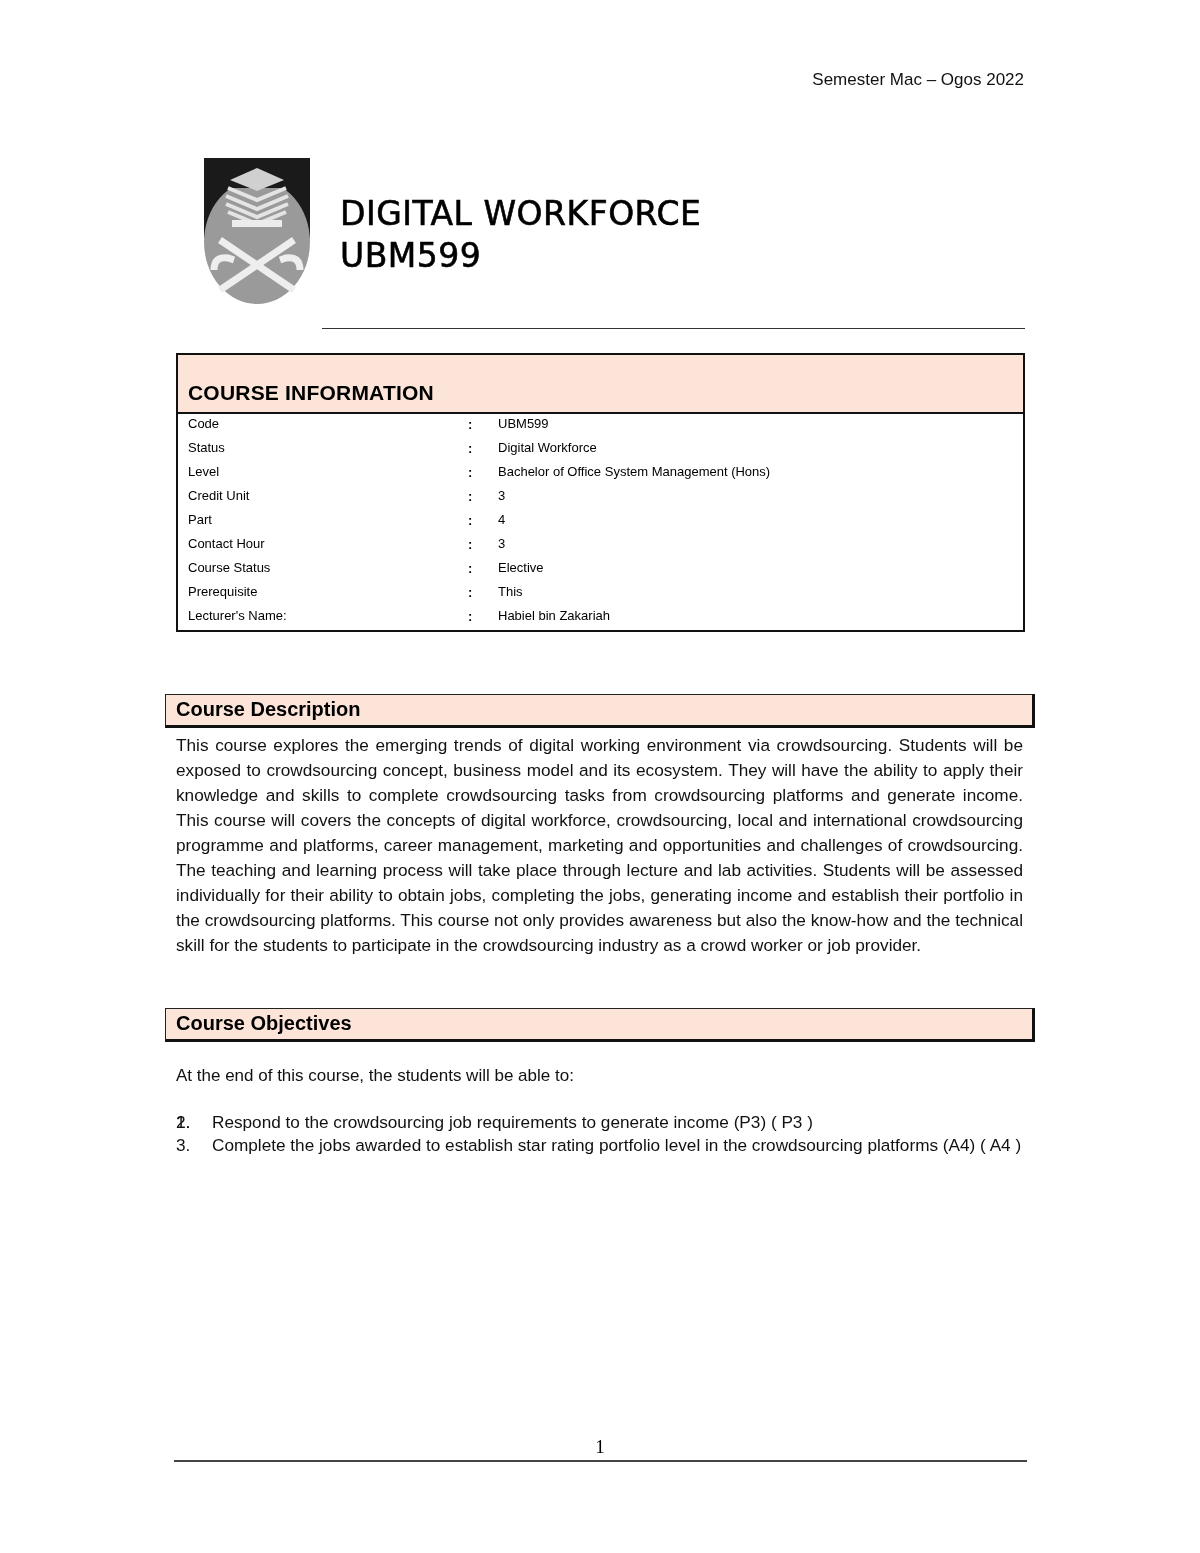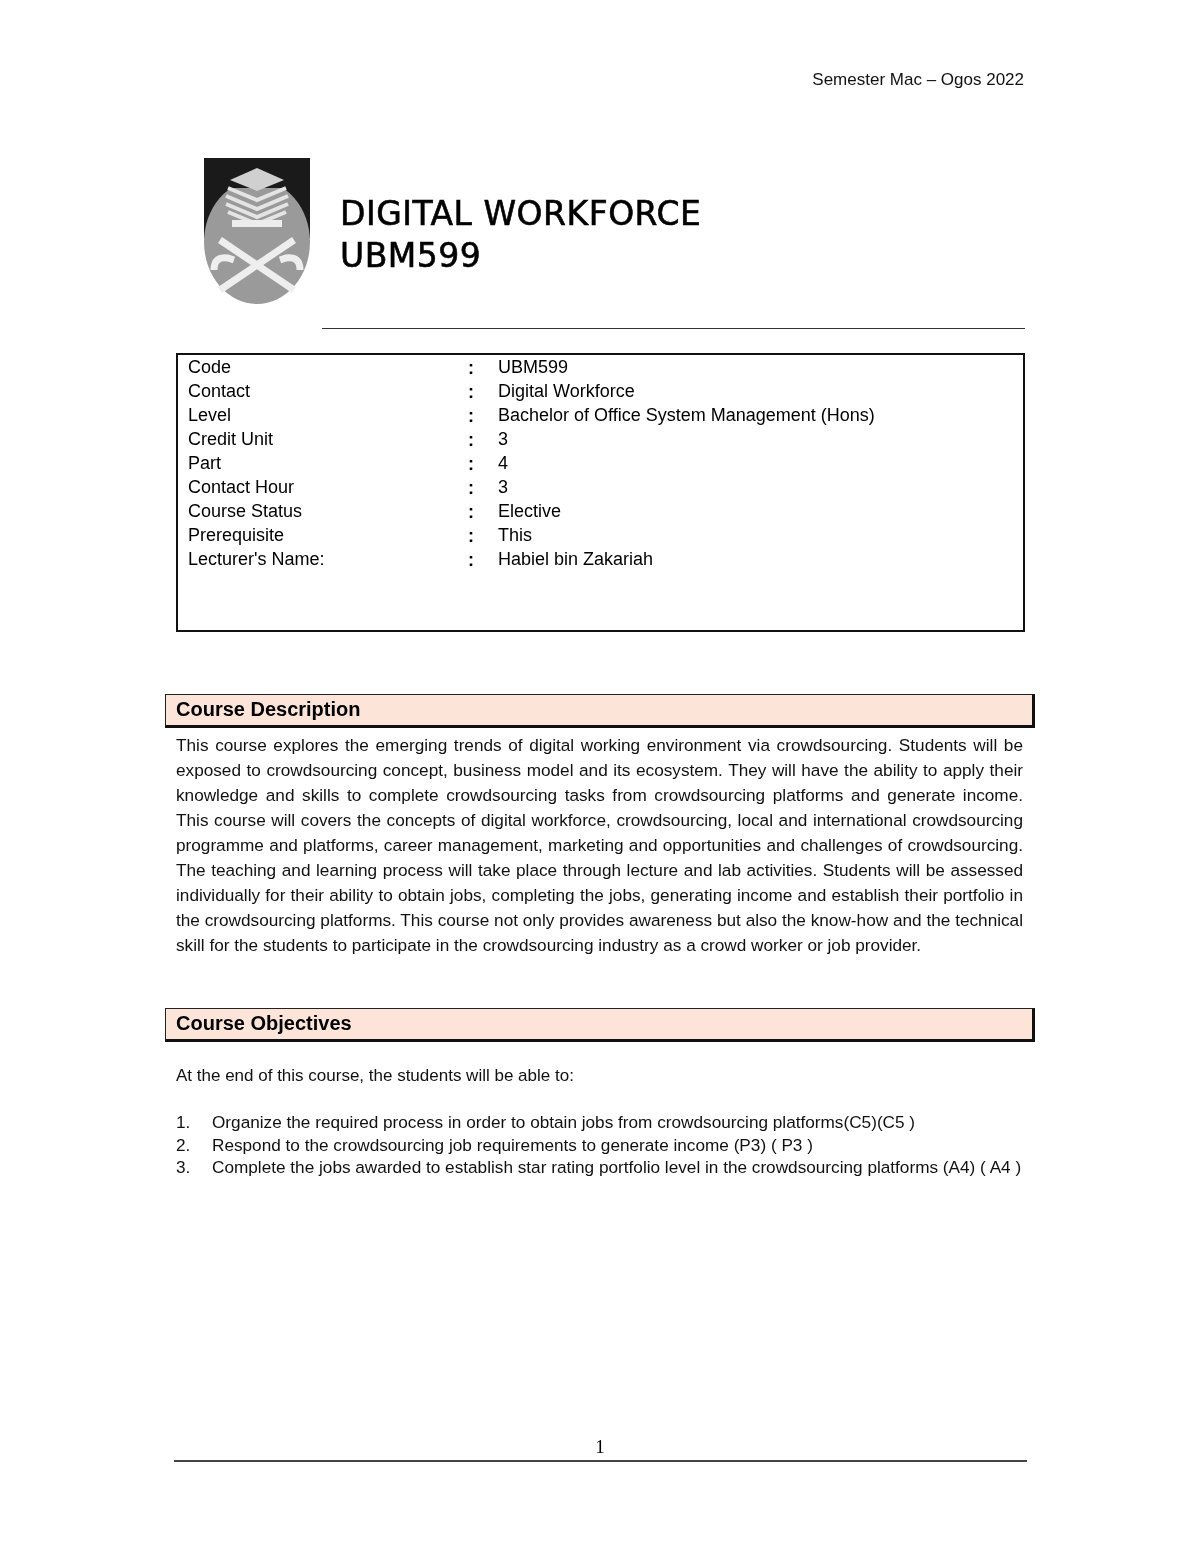--- a/index.html
+++ b/index.html
@@ -27,21 +27,21 @@
     }
     .info-head {
       height: 57px; background: #fce4d8; border-bottom: 2px solid #111;
       position: relative;
     }
     .info-head-label {
       position: absolute; left: 10px; bottom: 7px;
       font-size: 21px; font-weight: bold; letter-spacing: 0.2px;
     }
     .info-rows { padding-top: 1px; }
-    .info-row { height: 24px; position: relative; font-size: 18px; }
+    .info-row { height: 24px; position: relative; font-size: 13px; }
     .info-row .k { position: absolute; left: 10px; top: 1px; }
     .info-row .c { position: absolute; left: 290px; top: 2px; font-weight: bold; }
     .info-row .v { position: absolute; left: 320px; top: 1px; }
 
     .section-box {
       left: 165px; width: 866px; height: 30px;
       background: #fce4d8; border: 1.5px solid #222;
       border-right: 3px solid #111; border-bottom: 3px solid #111;
     }
     .section-box span {
@@ -86,28 +86,31 @@
   </svg>
 </div>
 
 <div class="abs title-block">
   <div class="title-line">DIGITAL WORKFORCE</div>
   <div class="title-line">UBM599</div>
 </div>
 <div class="abs title-rule"></div>
 
 <div class="abs info-table">
+  <div class="info-head">
+    <span class="info-head-label">COURSE INFORMATION</span>
+  </div>
   <div class="info-rows">
     <div class="info-row">
       <span class="k">Code</span>
       <span class="c">:</span>
       <span class="v">UBM599</span>
     </div>
     <div class="info-row">
-      <span class="k">Contact</span>
+      <span class="k">Status</span>
       <span class="c">:</span>
       <span class="v">Digital Workforce</span>
     </div>
     <div class="info-row">
       <span class="k">Level</span>
       <span class="c">:</span>
       <span class="v">Bachelor of Office System Management (Hons)</span>
     </div>
     <div class="info-row">
       <span class="k">Credit Unit</span>
@@ -148,21 +151,20 @@
 <div class="abs desc">This course explores the emerging trends of digital working environment via crowdsourcing. Students will be exposed to crowdsourcing concept, business model and its ecosystem. They will have the ability to apply their knowledge and skills to complete crowdsourcing tasks from crowdsourcing platforms and generate income. This course will covers the concepts of digital workforce, crowdsourcing, local and international crowdsourcing programme and platforms, career management, marketing and opportunities and challenges of crowdsourcing. The teaching and learning process will take place through lecture and lab activities. Students will be assessed individually for their ability to obtain jobs, completing the jobs, generating income and establish their portfolio in the crowdsourcing platforms. This course not only provides awareness but also the know-how and the technical skill for the students to participate in the crowdsourcing industry as a crowd worker or job provider.</div>
 
 <div class="abs section-box" style="top:1008px;">
   <span>Course Objectives</span>
 </div>
 <div class="abs intro">At the end of this course, the students will be able to:</div>
 
 <div class="abs obj-list">
   <div class="obj-item">
     <span class="obj-num">1.</span>
-    <span>Organize the required process in order to obtain jobs from crowdsourcing platforms(C5)(C5 )</span>
   </div>
   <div class="obj-item">
     <span class="obj-num">2.</span>
     <span>Respond to the crowdsourcing job requirements to generate income (P3) ( P3  )</span>
   </div>
   <div class="obj-item">
     <span class="obj-num">3.</span>
     <span>Complete the jobs awarded to establish star rating portfolio level in the crowdsourcing platforms (A4) ( A4  )</span>
   </div>
 </div>

